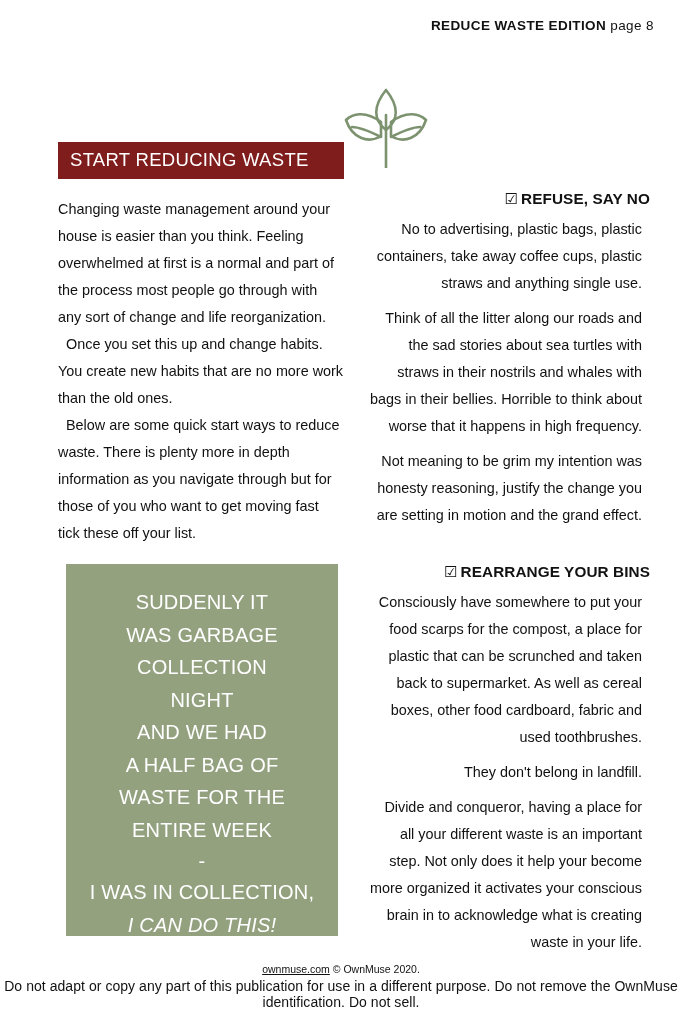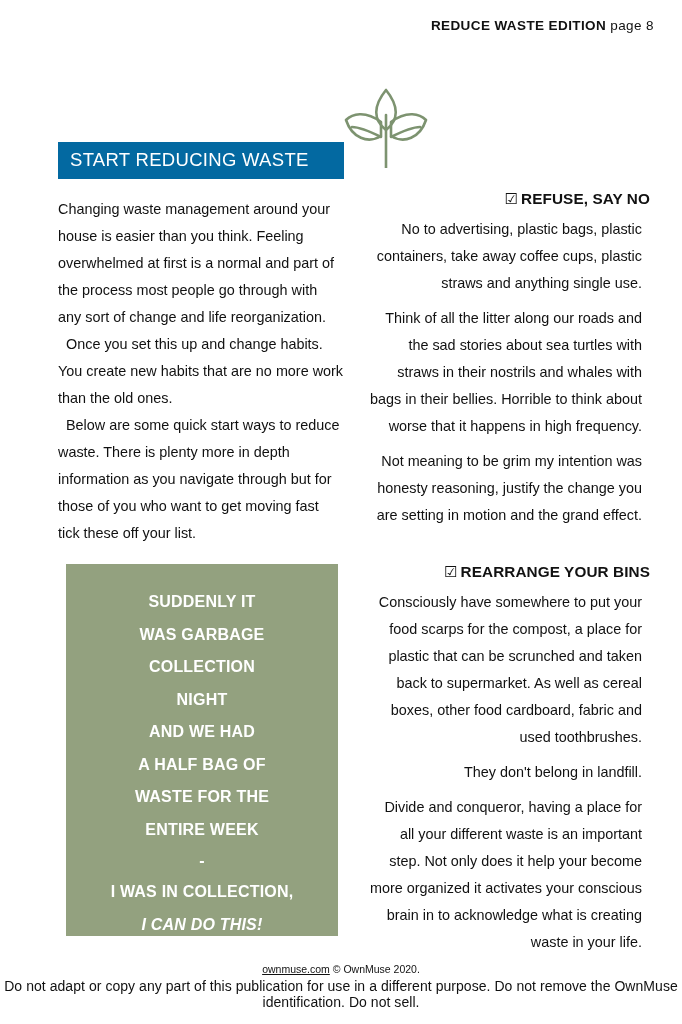--- a/index.html
+++ b/index.html
@@ -41,21 +41,21 @@
   }
 
   
   .left-col {
     position: absolute;
     left: 58px;
     top: 142px;
     width: 286px;
   }
   .section-bar {
-    background: #0369a1;
+    background: #7f1d1d;
     color: #ffffff;
     font-size: 18.5px;
     font-weight: 400;
     letter-spacing: 0.3px;
     padding: 7px 0 8px 12px;
     margin: 0;
     width: 100%;
     box-sizing: border-box;
   }
   .body-text {
@@ -81,23 +81,23 @@
     top: 564px;
     width: 272px;
     height: 372px;
     background: #93a17f;
     box-sizing: border-box;
     padding: 22px 10px 18px 10px;
     text-align: center;
     color: #ffffff;
   }
   .quote-line {
-    font-size: 16px;
+    font-size: 20px;
     line-height: 32.5px;
-    font-weight: 700;
+    font-weight: 400;
     letter-spacing: 0.2px;
     white-space: nowrap;
   }
   .quote-line.italic {
     font-style: italic;
   }
   .quote-line.dash {
     line-height: 30px;
   }
 

